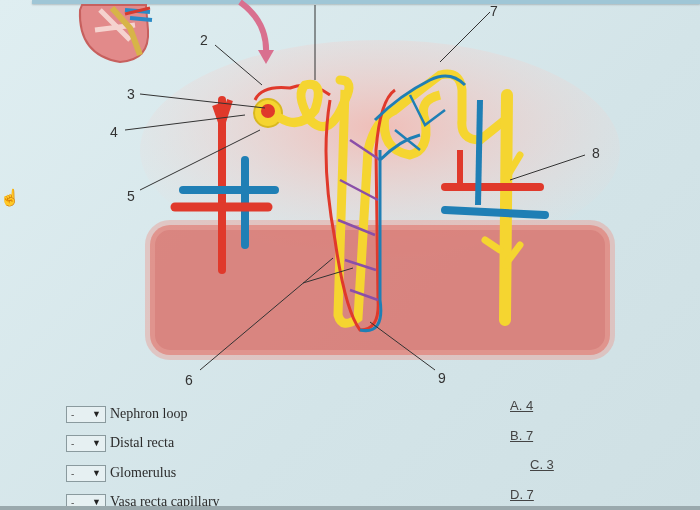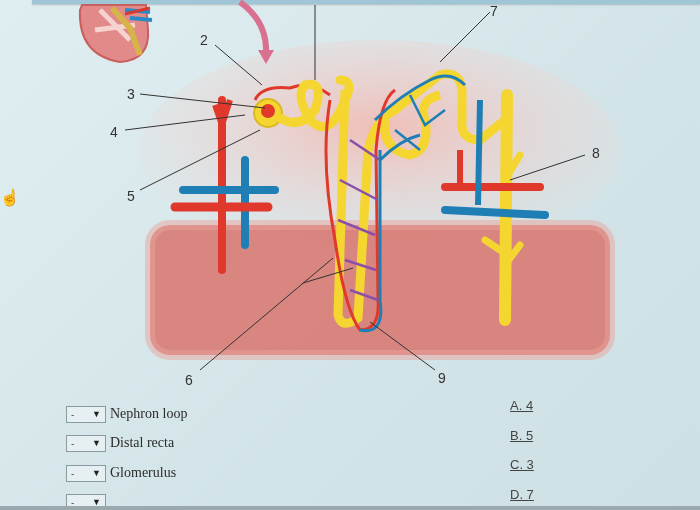--- a/index.html
+++ b/index.html
@@ -117,21 +117,22 @@
         <span>-</span>
         <span class="arrow">▼</span>
       </div>
     <span class="dd-label">Glomerulus</span>
   </div>
   <div class="dd-row" style="top:492px;">
     <div class="dd">
         <span>-</span>
         <span class="arrow">▼</span>
       </div>
+    <span class="dd-label">Vasa recta capillary</span>
   </div>
 
   <div class="opt" style="top:398px;">A. 4</div>
-  <div class="opt" style="top:428px;">B. 5</div>
-  <div class="opt" style="top:457px;">C. 3</div>
+  <div class="opt" style="top:428px;">B. 7</div>
+  <div class="opt" style="top:457px;margin-left:20px;">C. 3</div>
   <div class="opt" style="top:487px;">D. 7</div>
 
   <div class="bottom-edge"></div>
 </div>
 
 </body></html>

